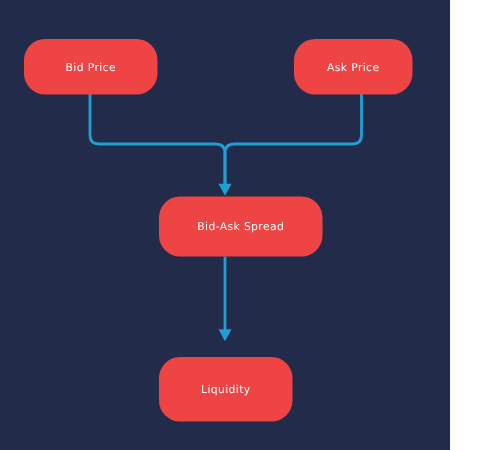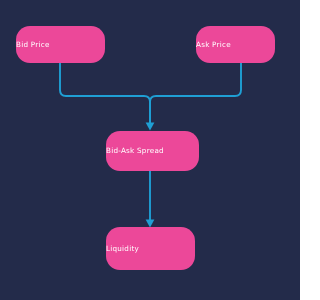--- a/index.html
+++ b/index.html
@@ -23,21 +23,22 @@
     left: 0;
     top: 0;
     width: 300px;
     height: 300px;
   }
   .node {
     position: absolute;
     box-sizing: border-box;
     display: flex;
     align-items: center;
-    background: #ec4899;
+    justify-content: center;
+    background: #ef4444;
     border-radius: 14px;
     color: #ffffff;
     font-size: 7.2px;
     letter-spacing: 0.25px;
     text-align: center;
     line-height: 1.1;
     white-space: nowrap;
     z-index: 2;
   }
   .node-label {
@@ -52,26 +53,26 @@
   }
   #node-ask-price {
     left: 196px;
     top: 26px;
     width: 79px;
     height: 37px;
   }
   #node-bid-ask-spread {
     left: 106px;
     top: 131px;
-    width: 93px;
+    width: 109px;
     height: 40px;
   }
   #node-liquidity {
     left: 106px;
-    top: 227px;
+    top: 238px;
     width: 89px;
     height: 43px;
   }
 </style>
 </head>
 <body>
 
 <div id="diagram-canvas">
 
   <svg id="edge-layer" viewBox="0 0 300 300" xmlns="http://www.w3.org/2000/svg">

